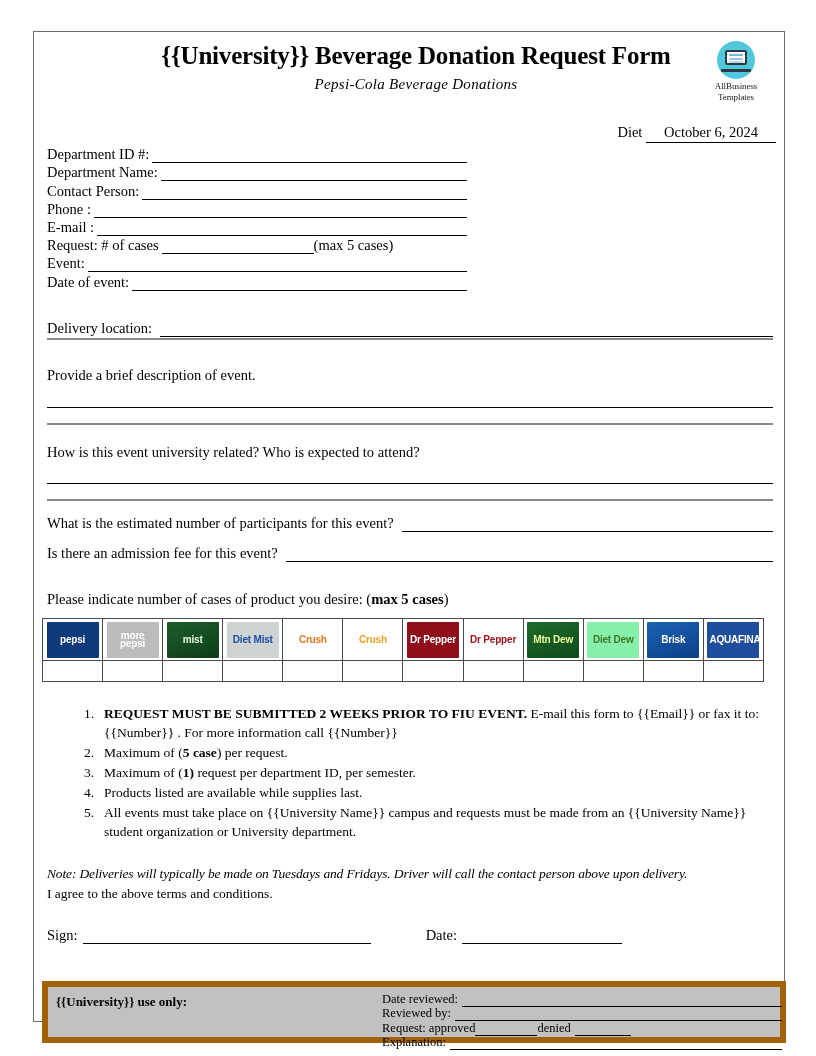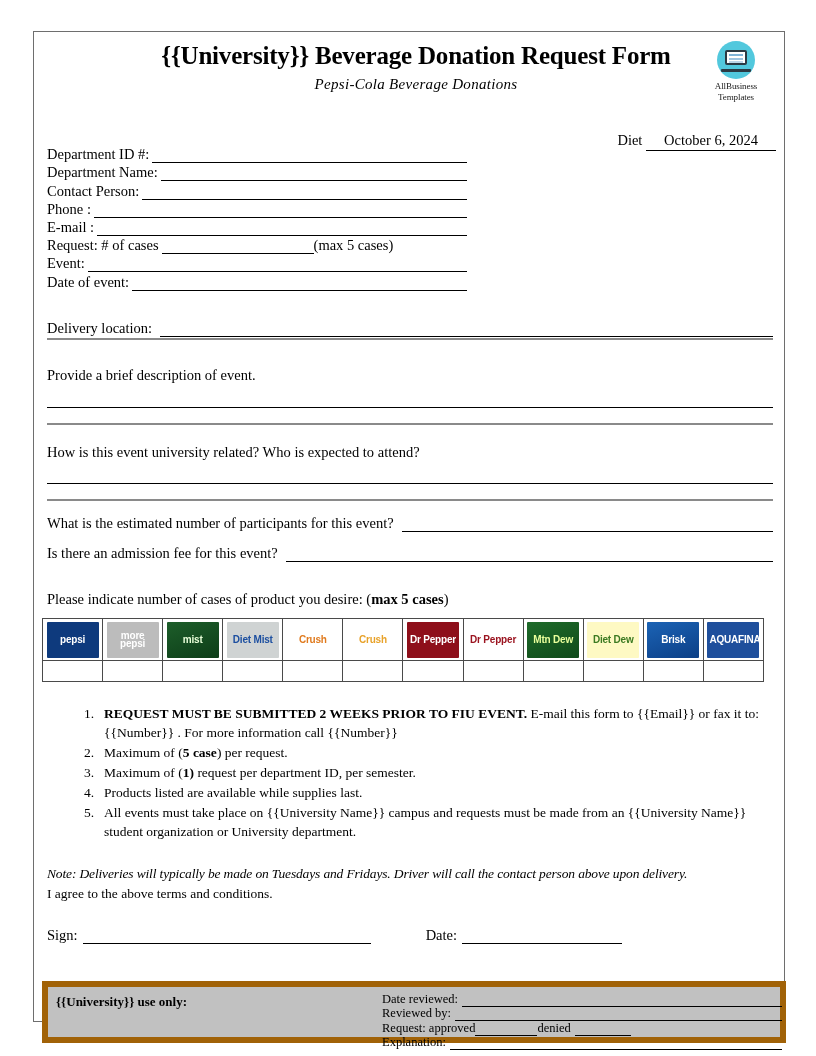--- a/index.html
+++ b/index.html
@@ -124,21 +124,20 @@
     font-size: 14.5px;
     color: #000;
     white-space: nowrap;
   }
   .date-row .date-value {
     border-bottom: 1px solid #000;
     padding: 0 6px 1px 6px;
     display: inline-block;
     min-width: 118px;
     text-align: center;
-    margin-top: 8px;
   }
 
   
   .field-list {
     position: absolute;
     left: 13px;
     top: 113px;
     width: 420px;
   }
   .f-row {
@@ -225,21 +224,21 @@
   }
   .pl-pepsi      { background:#0e3a7d; color:#ffffff; }
   .pl-dietpepsi  { background:#bcbcbc; color:#ffffff; }
   .pl-mist       { background:linear-gradient(160deg,#1d5e2a,#0d3d18); color:#e8ffd9; }
   .pl-dietmist   { background:#cfd3d3; color:#1c4fa0; }
   .pl-crush      { background:#ffffff; color:#e07b1f; }
   .pl-crush2     { background:#ffffff; color:#e8a22a; }
   .pl-drpepper   { background:#8e0f1a; color:#ffffff; }
   .pl-dietdrp    { background:#ffffff; color:#9b1420; }
   .pl-dew        { background:linear-gradient(160deg,#1f6b2a,#0f4a1a); color:#eaff9c; }
-  .pl-dietdew    { background:#fef9c3; color:#3c7a22; }
+  .pl-dietdew    { background:#86efac; color:#3c7a22; }
   .pl-brisk      { background:linear-gradient(160deg,#1b63b5,#0c3f86); color:#ffffff; }
   .pl-aquafina   { background:#1f4f9c; color:#ffffff; }
   .pl-badge {
     display:block;
     width:100%;
     padding: 0 2px;
     box-sizing: border-box;
     letter-spacing: -0.2px;
   }
 

